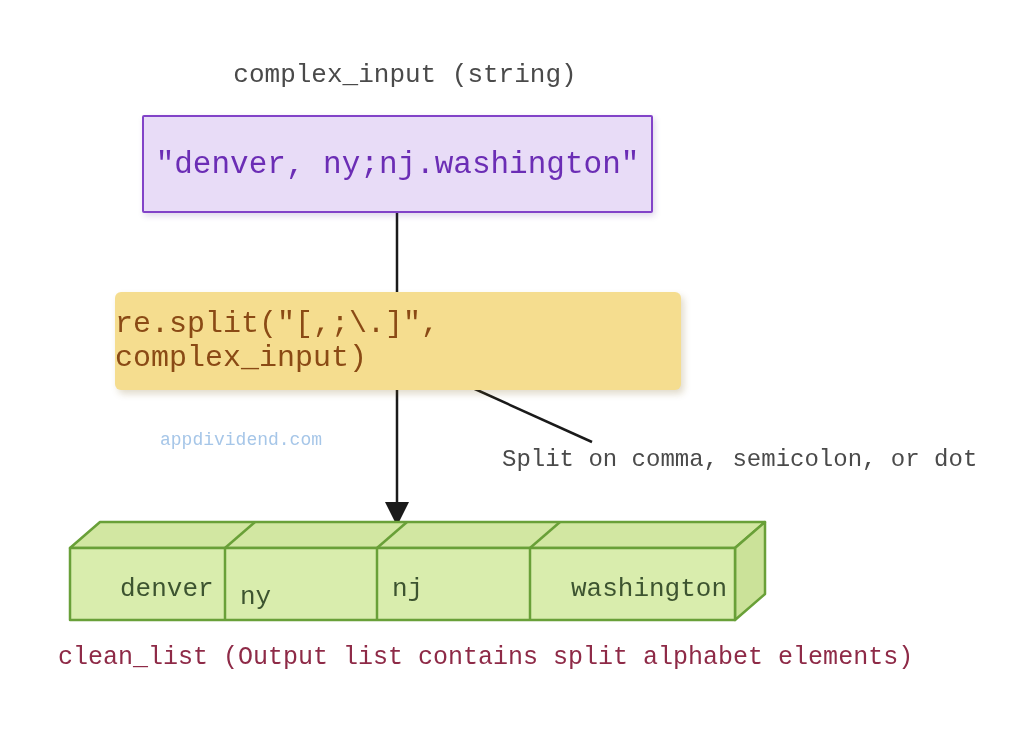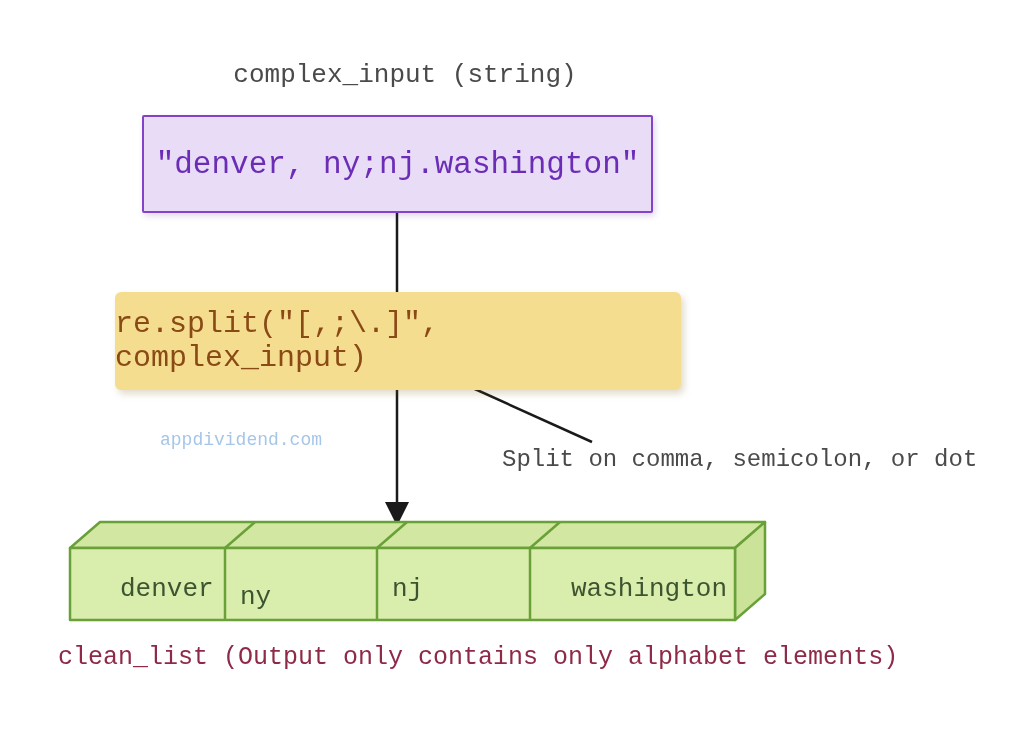--- a/index.html
+++ b/index.html
@@ -137,15 +137,15 @@
 
   <div class="watermark">appdividend.com</div>
 
   <div class="annotation">Split on comma, semicolon, or dot</div>
 
   <span class="cell-label c0">denver</span>
   <span class="cell-label c1">ny</span>
   <span class="cell-label c2">nj</span>
   <span class="cell-label c3">washington</span>
 
-  <div class="bottom-label">clean_list (Output only contains only alphabet elements)</div>
+  <div class="bottom-label">clean_list (Output list contains split alphabet elements)</div>
 
 </div>
 
 </body></html>

